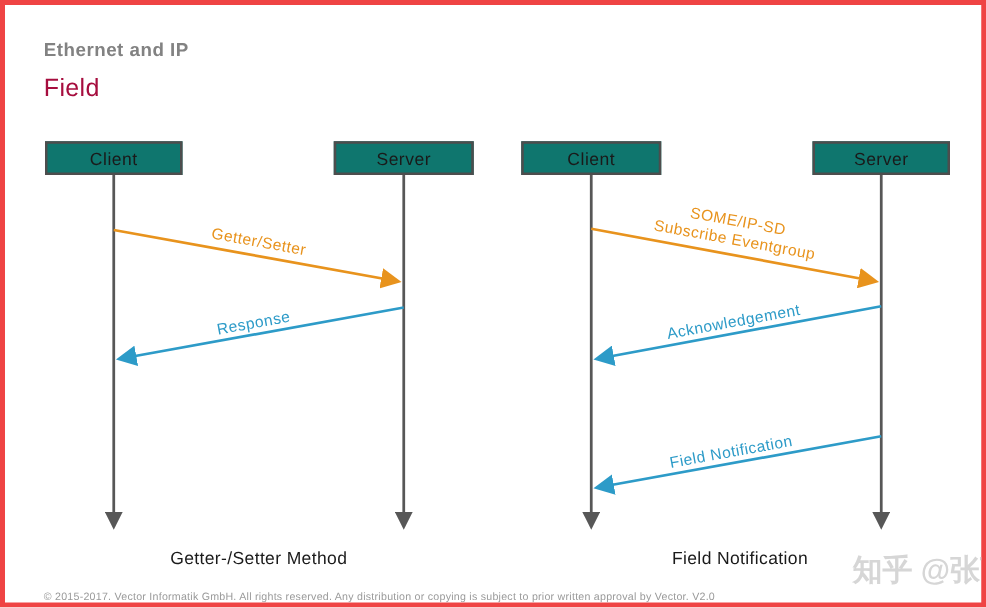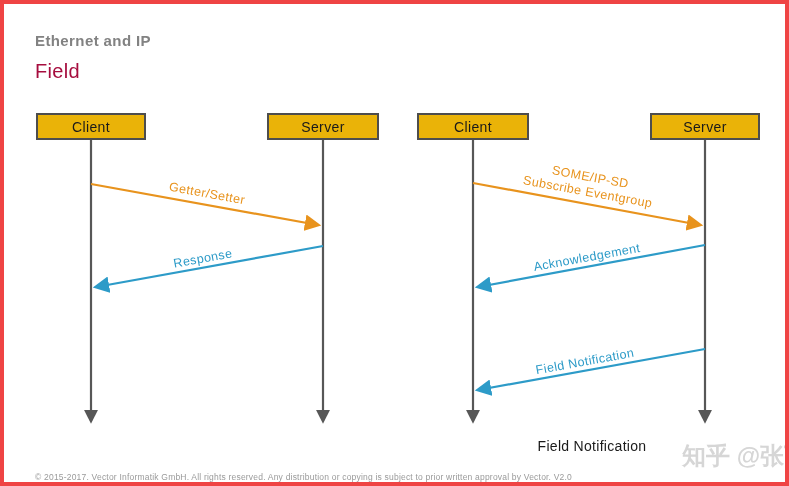--- a/index.html
+++ b/index.html
@@ -40,21 +40,21 @@
     left: 0;
     top: 0;
     width: 789px;
     height: 486px;
     pointer-events: none;
   }
   .actor-box {
     position: absolute;
     top: 109px;
     height: 27px;
-    background: #eab308;
+    background: #0f766e;
     border: 2px solid #4d4d4d;
     box-sizing: border-box;
     display: flex;
     align-items: center;
     justify-content: center;
     font-size: 14px;
     letter-spacing: 0.4px;
     color: #1a1a1a;
   }
   .box-l-client { left: 32px;  width: 110px; }
@@ -165,19 +165,20 @@
 
   <div class="msg-label orange lbl-someip">
     <span style="display:block">SOME/IP-SD</span>
     <span style="display:block">Subscribe Eventgroup</span>
   </div>
 
   <div class="msg-label blue up lbl-ack">Acknowledgement</div>
 
   <div class="msg-label blue up lbl-fieldmsg">Field Notification</div>
 
+  <div class="caption caption-left">Getter-/Setter Method</div>
   <div class="caption caption-right">Field Notification</div>
 
   <div class="footer">© 2015-2017. Vector Informatik GmbH. All rights reserved. Any distribution or copying is subject to prior written approval by Vector. V2.0</div>
 
   <div class="watermark">知乎 @张丁</div>
 
 </div>
 
 </body></html>

